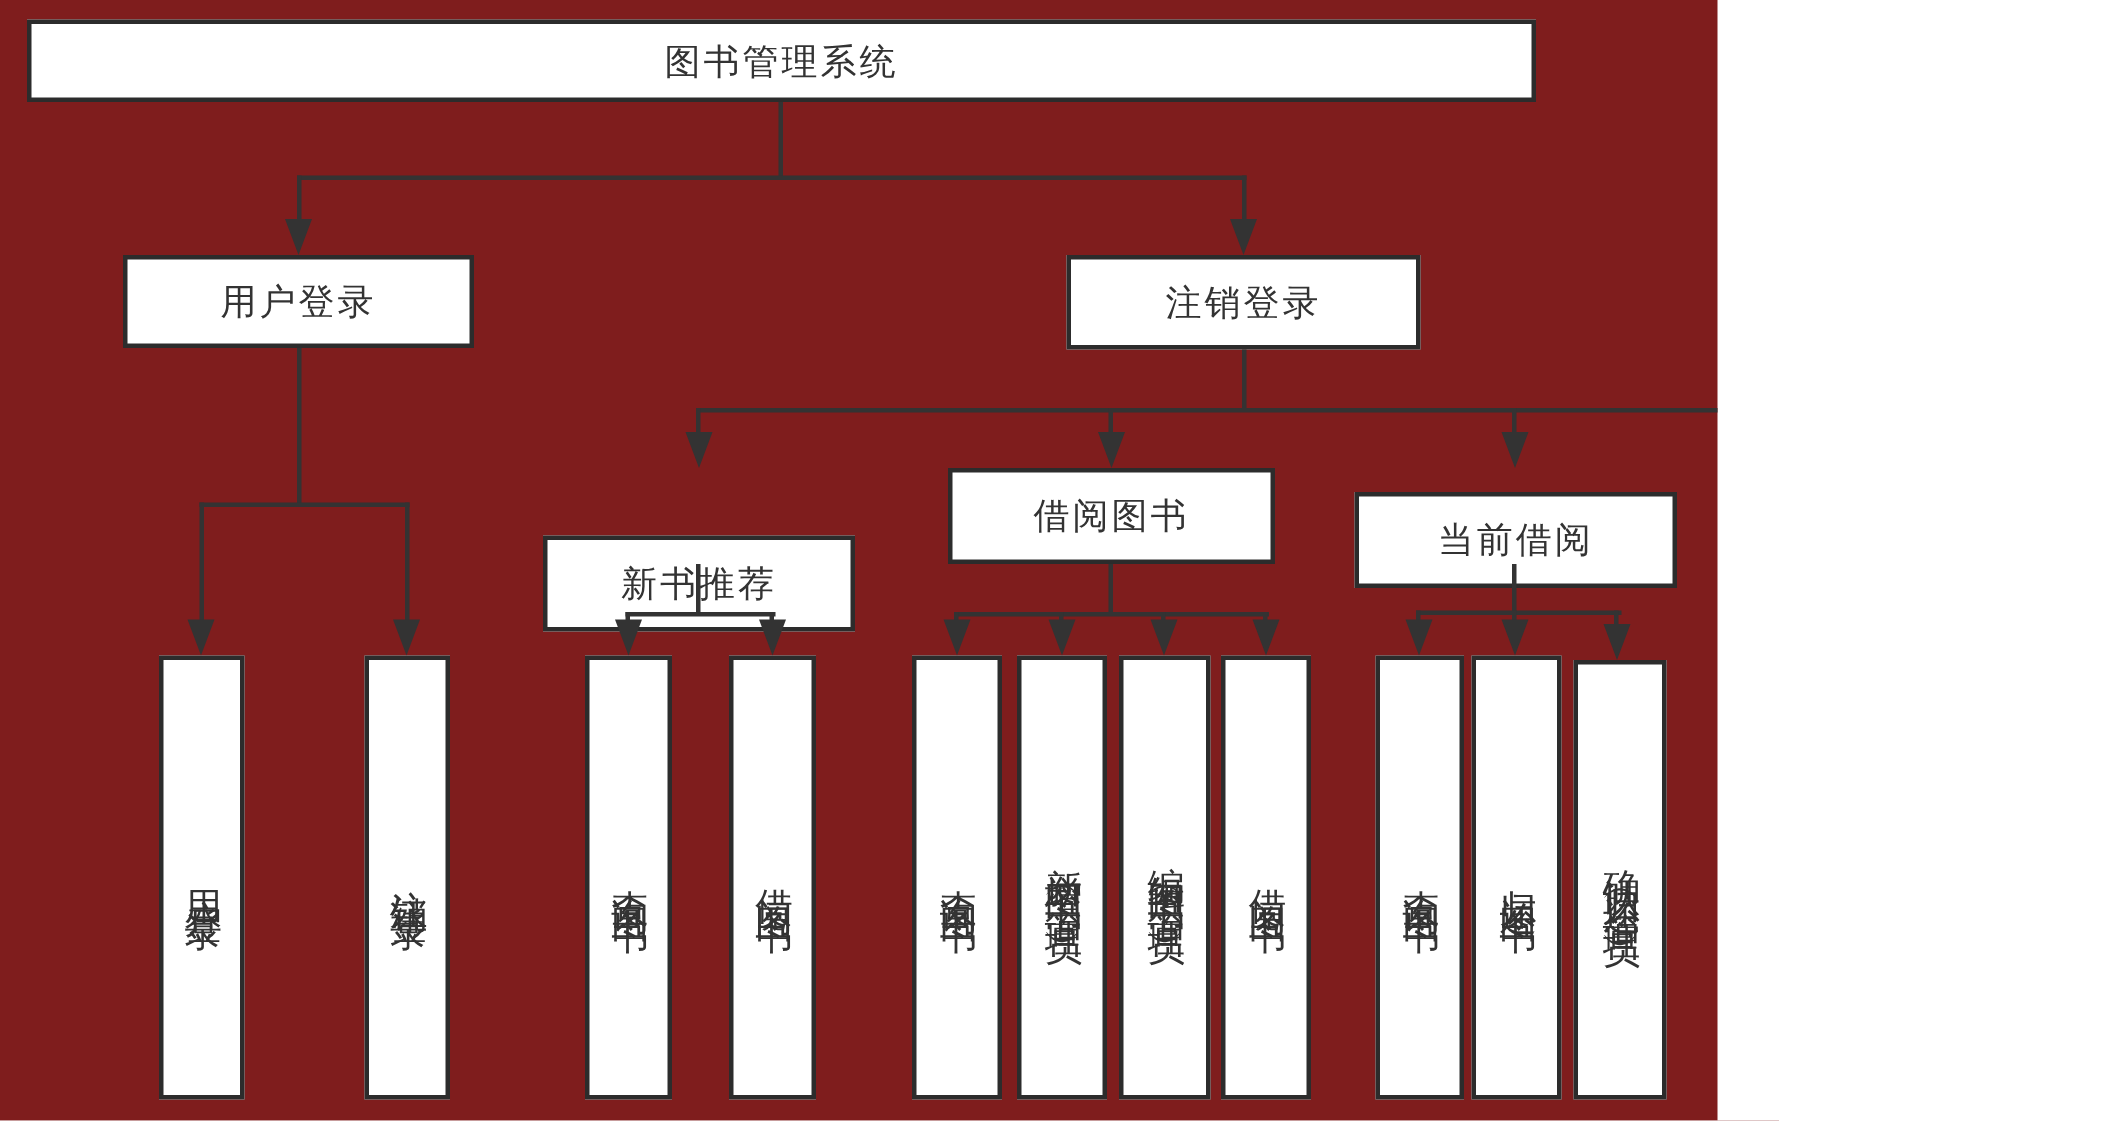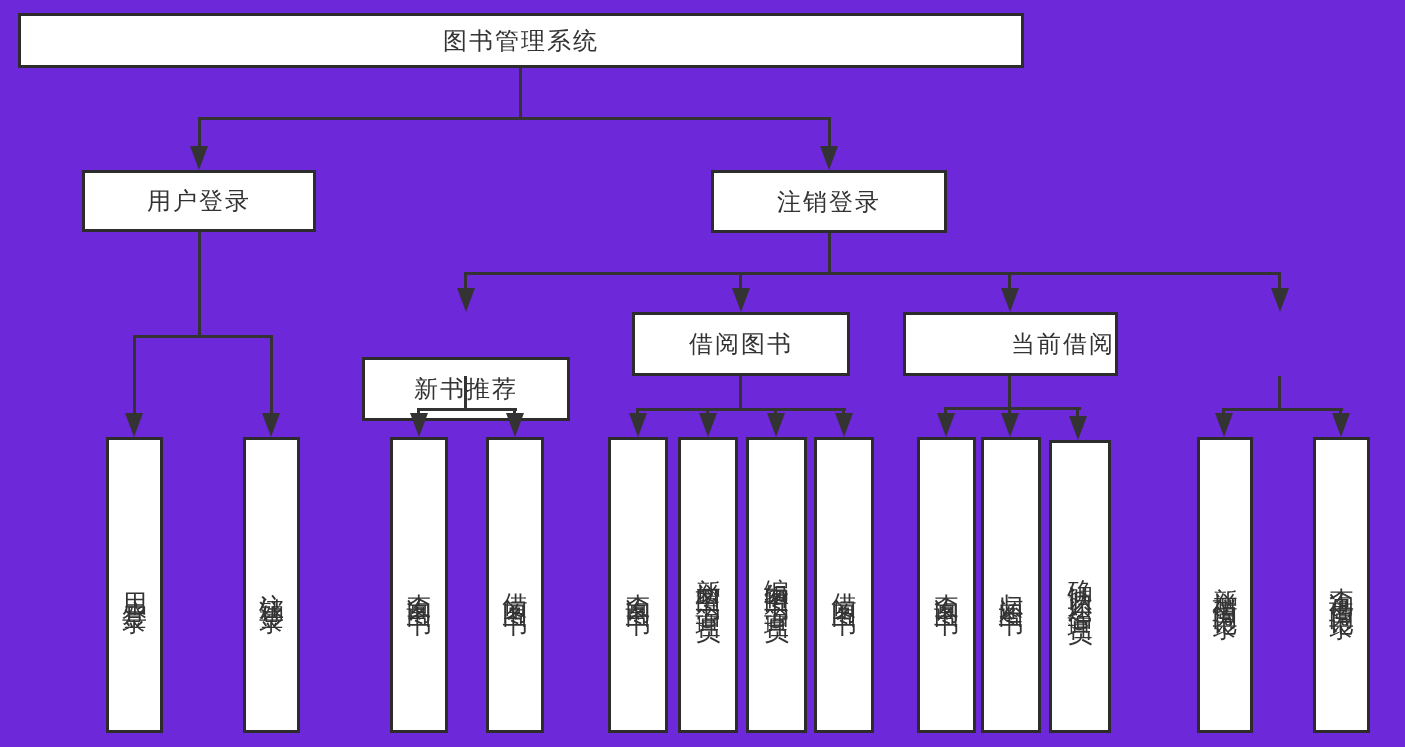--- a/index.html
+++ b/index.html
@@ -1,17 +1,17 @@
 <!DOCTYPE html>
 <html><head>
 <meta charset="utf-8">
 <style>
   html,body { margin:0; padding:0; background:#ffffff; }
   .canvas {
-    position:relative; width:1405px; height:747px; background:#6d28d9;
+    position:relative; width:1145px; height:747px; background:#7f1d1d;
     overflow:hidden; font-family:Liberation Sans, sans-serif;
   }
   .hbox, .vbox {
     position:absolute; box-sizing:border-box;
     border:3px solid #2c2c2c; background:#ffffff; color:#333333;
     display:flex; align-items:center; justify-content:center;
   }
   .hbox span { font-size:24px; letter-spacing:2px; white-space:nowrap; }
   .vbox span {
     writing-mode:vertical-rl; text-orientation:mixed;
@@ -43,21 +43,21 @@
   <div class="hbox" style="left:711px;top:170px;width:236px;height:63px;">
     <span>注销登录</span>
   </div>
 
   <div class="hbox" style="left:362px;top:312px;width:208px;height:64px;margin-top:45px;">
     <span>新书推荐</span>
   </div>
   <div class="hbox" style="left:632px;top:312px;width:218px;height:64px;">
     <span>借阅图书</span>
   </div>
-  <div class="hbox" style="left:903px;top:312px;width:215px;height:64px;justify-content:flex-end;">
+  <div class="hbox" style="left:903px;top:328px;width:215px;height:64px;">
     <span>当前借阅</span>
   </div>
 
   <div class="vbox" style="left:106px;top:437px;width:57px;height:296px;">
     <span>用户登录</span>
   </div>
   <div class="vbox" style="left:243px;top:437px;width:57px;height:296px;">
     <span>注销登录</span>
   </div>
 

